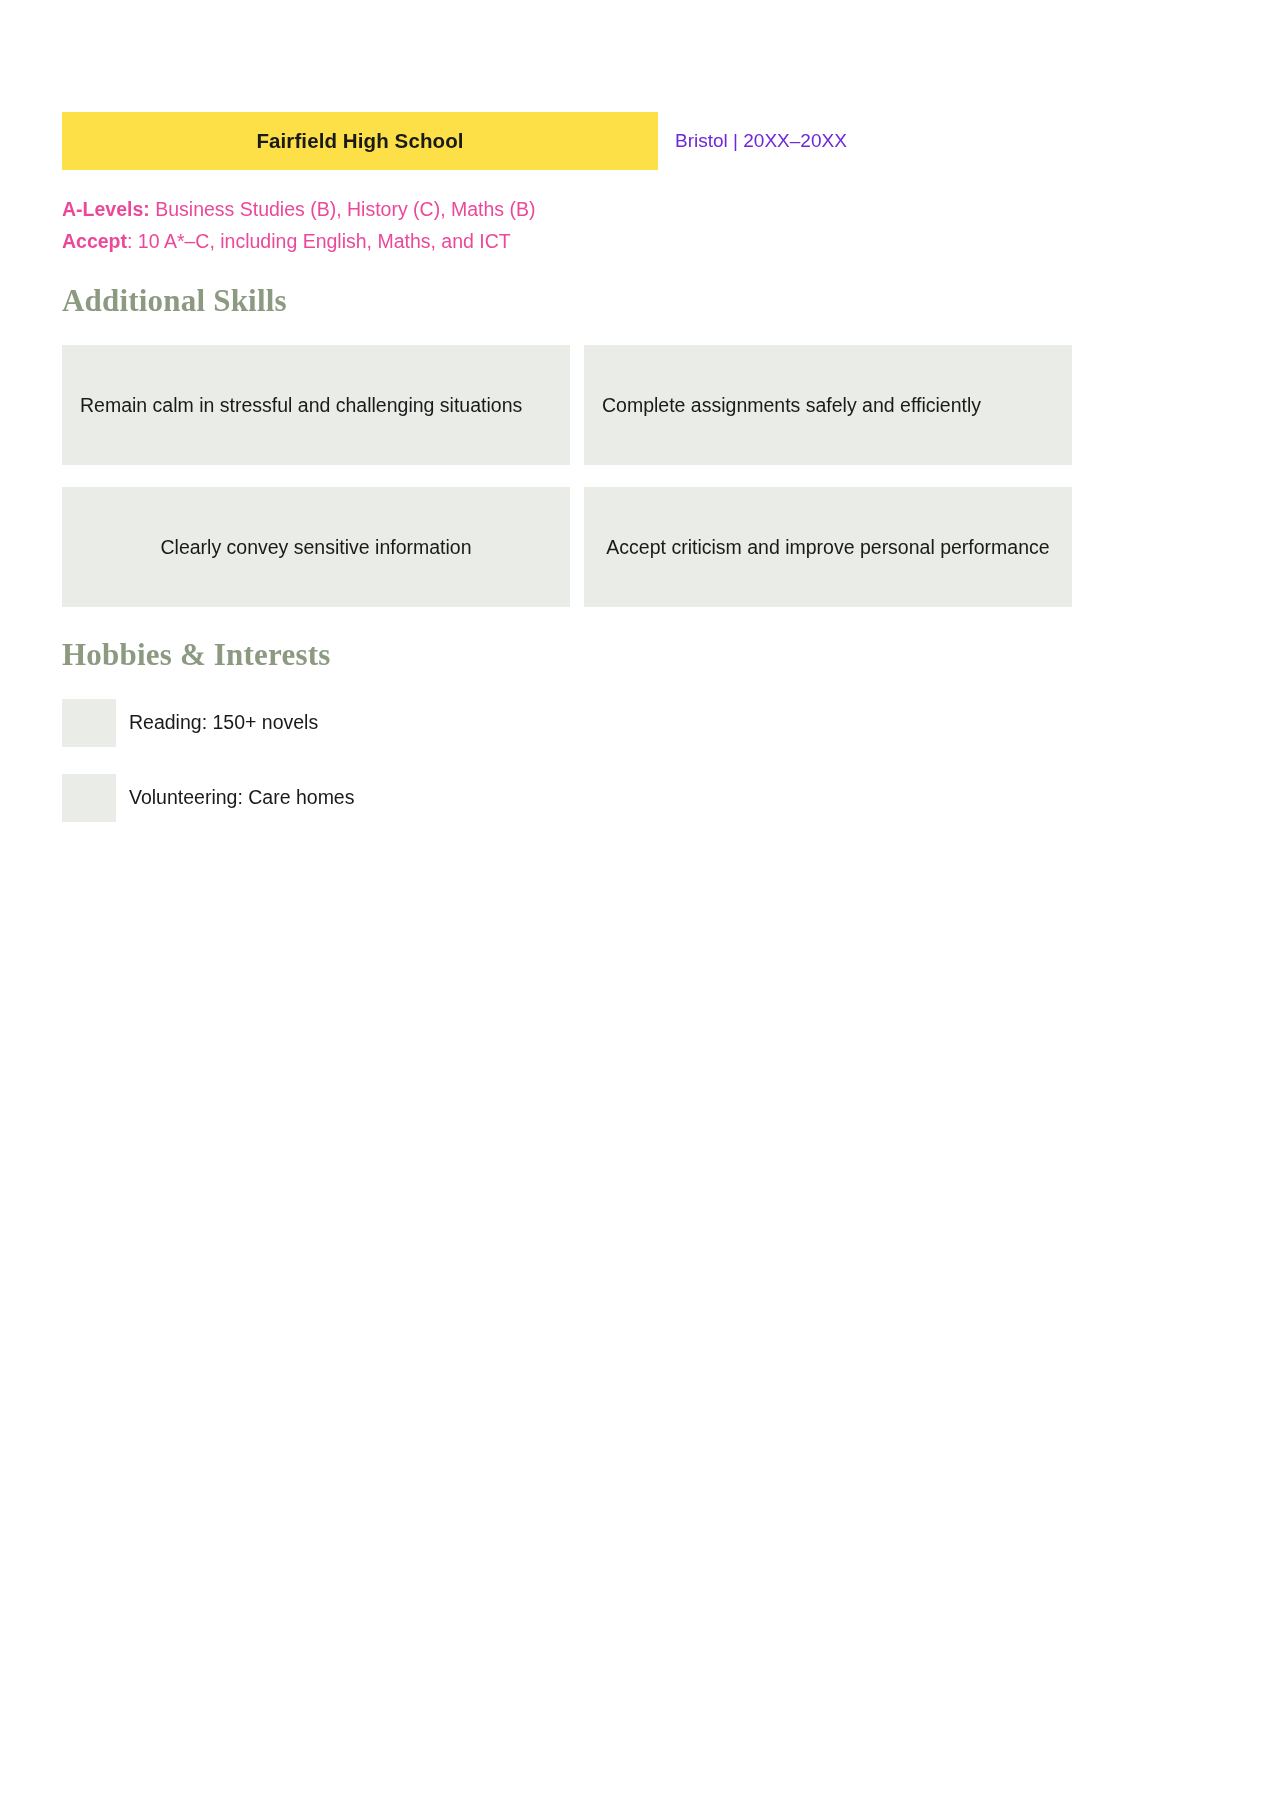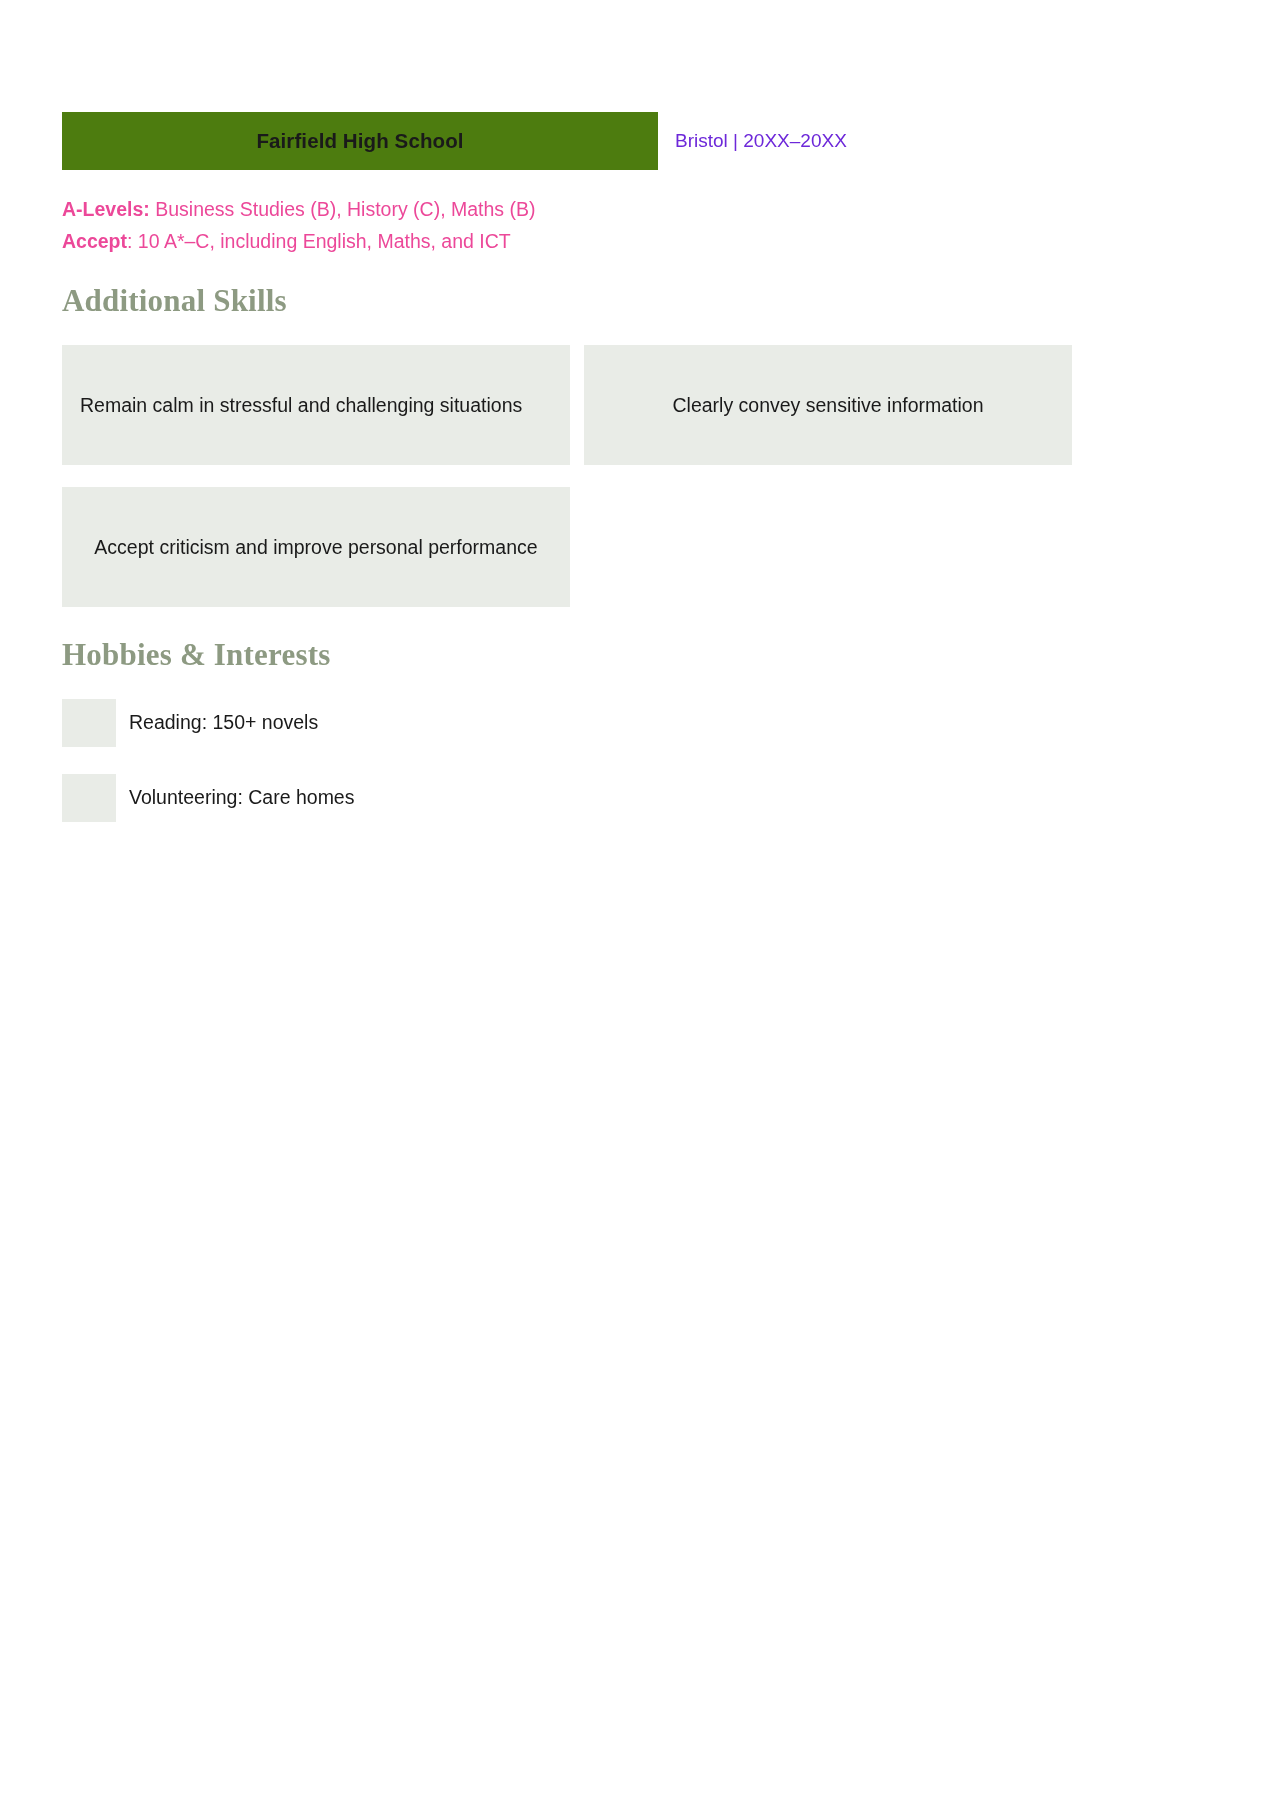--- a/index.html
+++ b/index.html
@@ -28,21 +28,21 @@
   .edu-entry { margin: 0; }
 
   .edu-header {
     display: flex;
     align-items: stretch;
     width: 1000px;
   }
 
   .edu-org-box {
     width: 596px;
-    background: #4d7c0f;
+    background: #fde047;
     display: flex;
     align-items: flex-end;
     justify-content: center;
     padding: 17px 10px;
     box-sizing: border-box;
   }
 
   .edu-org-name {
     font-size: 20.5px;
     font-weight: bold;
@@ -160,20 +160,23 @@
 
   </section>
 
   <section class="section-skills">
     <h2 class="section-heading">Additional Skills</h2>
 
     <div class="skills-grid">
       <div class="skill-box align-left">
         <span>Remain calm in stressful and challenging situations</span>
       </div>
+      <div class="skill-box align-left">
+        <span>Complete assignments safely and efficiently</span>
+      </div>
       <div class="skill-box align-center">
         <span>Clearly convey sensitive information</span>
       </div>
       <div class="skill-box align-center">
         <span>Accept criticism and improve personal performance</span>
       </div>
     </div>
   </section>
 
   <section class="section-hobbies">

